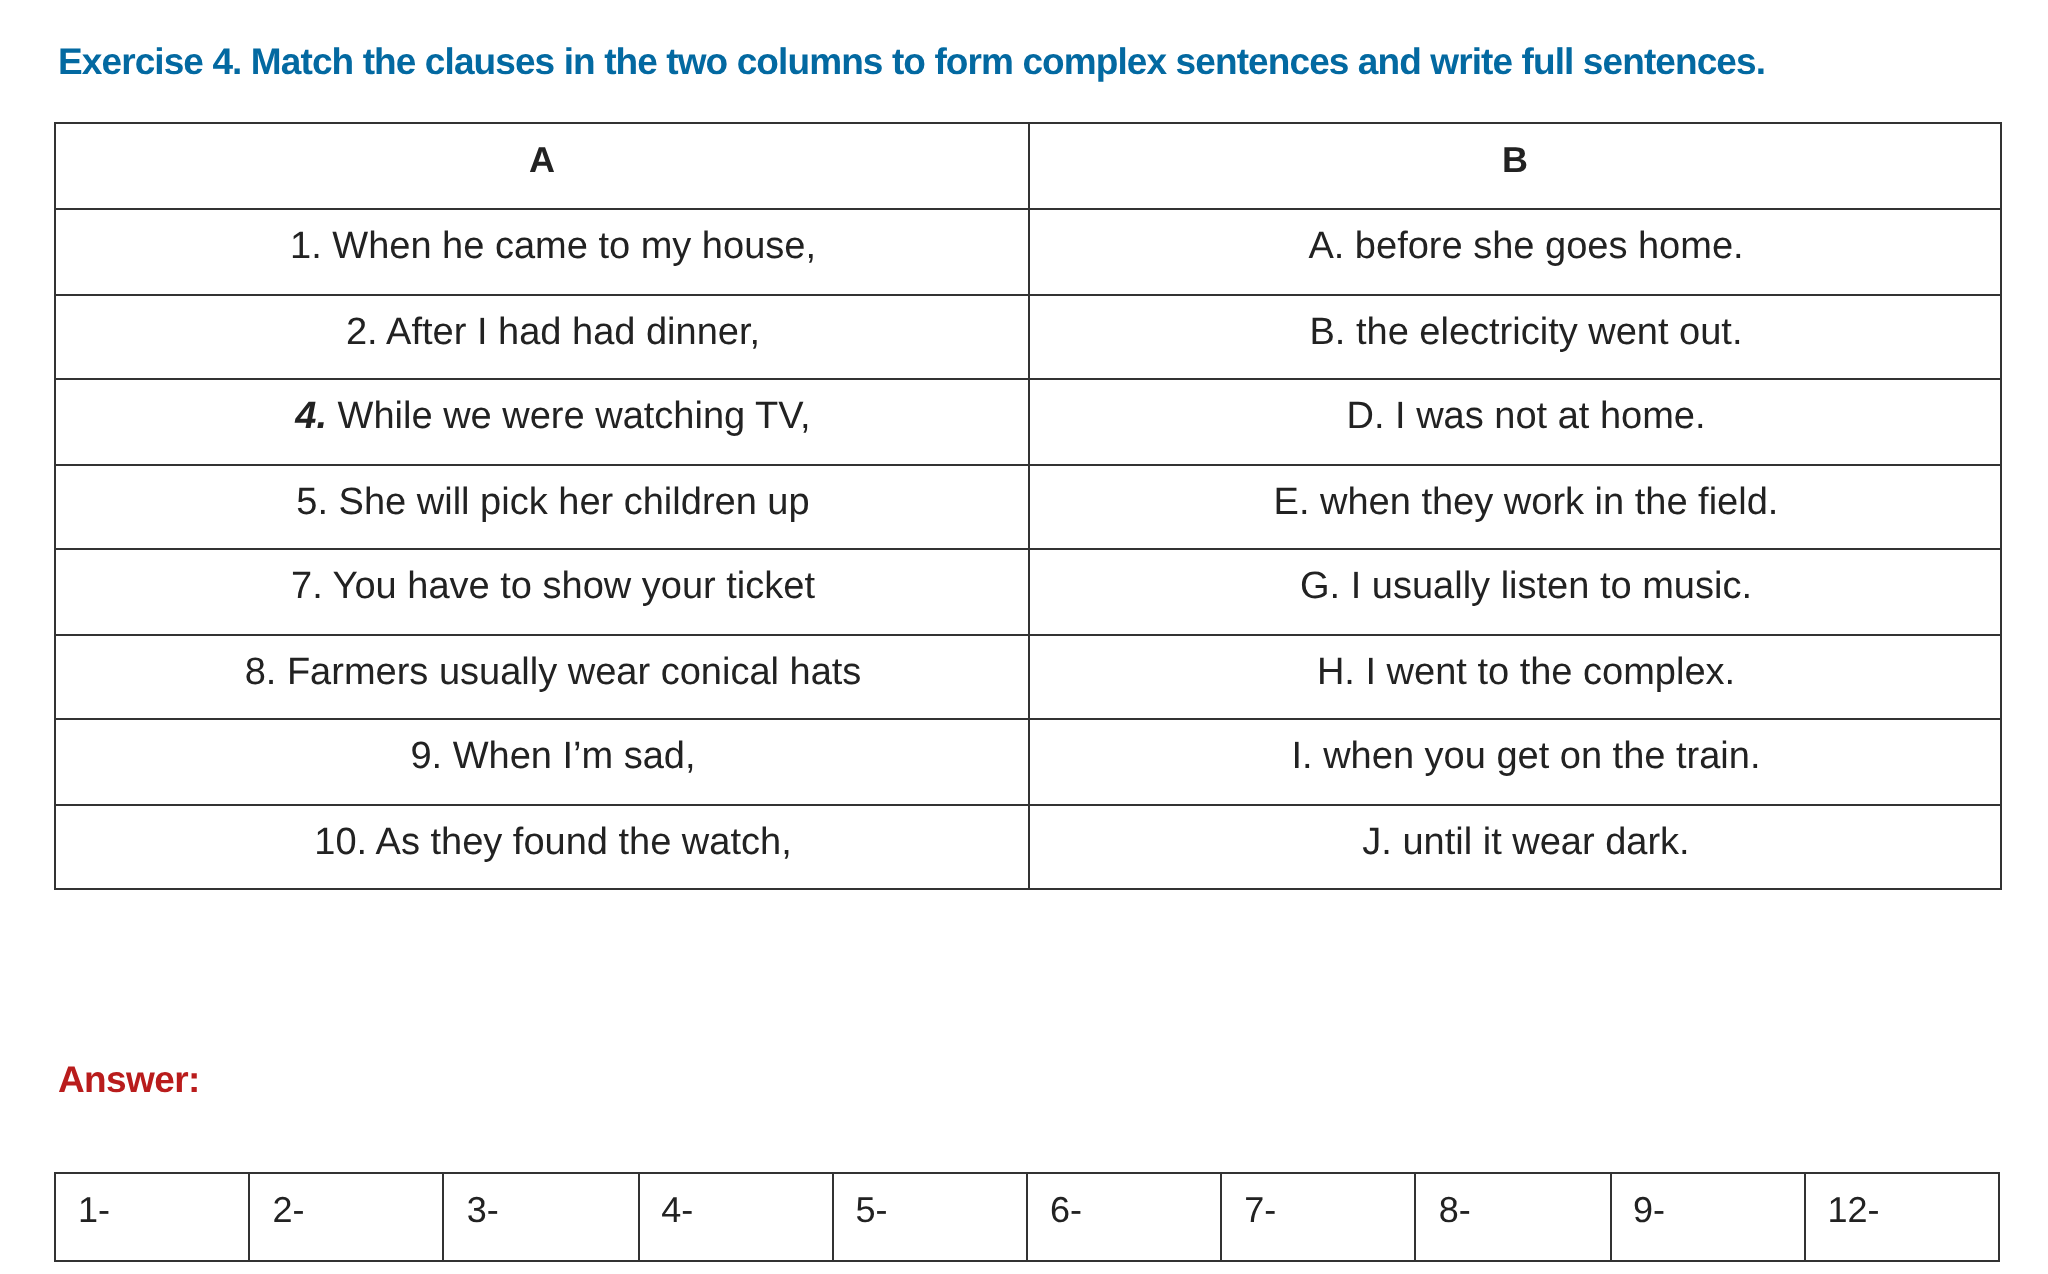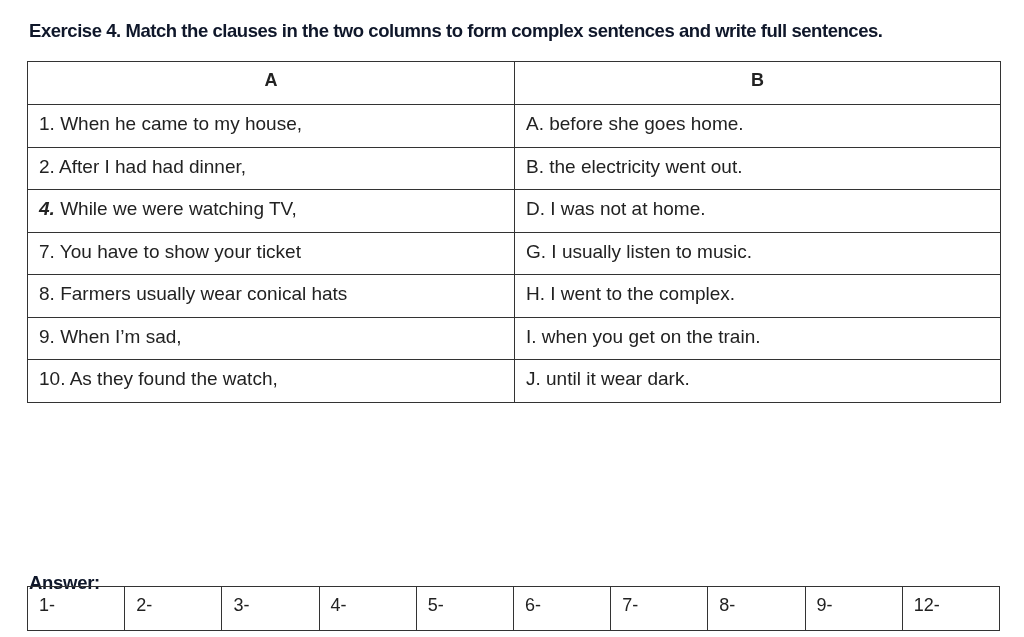--- a/index.html
+++ b/index.html
@@ -5,48 +5,48 @@
     html, body { margin: 0; padding: 0; background: #ffffff; }
     body {
       width: 1024px; height: 637px; position: relative; overflow: hidden;
       font-family: "Liberation Sans", "DejaVu Sans", sans-serif;
       color: #1a1a1a;
     }
     .title {
       position: absolute; left: 29px; top: 20px;
       font-family: "Liberation Sans", sans-serif;
       font-weight: bold; font-size: 18.5px; letter-spacing: -0.45px;
-      color: #0f172a; white-space: nowrap;
+      color: #0369a1; white-space: nowrap;
     }
     table.match {
       position: absolute; left: 27px; top: 61px;
       width: 973px; border-collapse: collapse;
       table-layout: fixed;
     }
     table.match th, table.match td {
       border: 1.3px solid #333;
       padding: 0 0 0 11px;
-      text-align: left;
+      text-align: center;
       font-size: 19px; font-weight: normal;
       height: 42.5px; box-sizing: border-box;
       vertical-align: top;
       padding-top: 8px;
       white-space: nowrap;
       color: #222;
     }
     table.match th {
       text-align: center; font-weight: bold; font-size: 18px;
       padding-left: 0; padding-top: 8px; height: 43px;
     }
     table.match col.a { width: 487px; }
     table.match col.b { width: 486px; }
     .bold-num { font-weight: bold; font-style: italic; }
     .answer-label {
-      position: absolute; left: 29px; top: 572px;
-      font-weight: bold; font-size: 18.5px; letter-spacing: -0.3px; color: #0f172a;
+      position: absolute; left: 29px; top: 529px;
+      font-weight: bold; font-size: 18.5px; letter-spacing: -0.3px; color: #b91c1c;
     }
     table.answers {
       position: absolute; left: 27px; top: 586px;
       width: 973px; border-collapse: collapse; table-layout: fixed;
     }
     table.answers td {
       border: 1.3px solid #333;
       height: 44px; box-sizing: border-box;
       padding: 8px 0 0 11px; vertical-align: top;
       font-size: 18px; color: #222;
@@ -75,20 +75,24 @@
     </tr>
     <tr>
       <td><span>2.</span><span> After I had had dinner,</span></td>
       <td>B. the electricity went out.</td>
     </tr>
     <tr>
       <td><span class="bold-num">4.</span><span> While we were watching TV,</span></td>
       <td>D. I was not at home.</td>
     </tr>
     <tr>
+      <td><span>5.</span><span> She will pick her children up</span></td>
+      <td>E. when they work in the field.</td>
+    </tr>
+    <tr>
       <td><span>7.</span><span> You have to show your ticket</span></td>
       <td>G. I usually listen to music.</td>
     </tr>
     <tr>
       <td><span>8.</span><span> Farmers usually wear conical hats</span></td>
       <td>H. I went to the complex.</td>
     </tr>
     <tr>
       <td><span>9.</span><span> When I’m sad,</span></td>
       <td>I. when you get on the train.</td>

